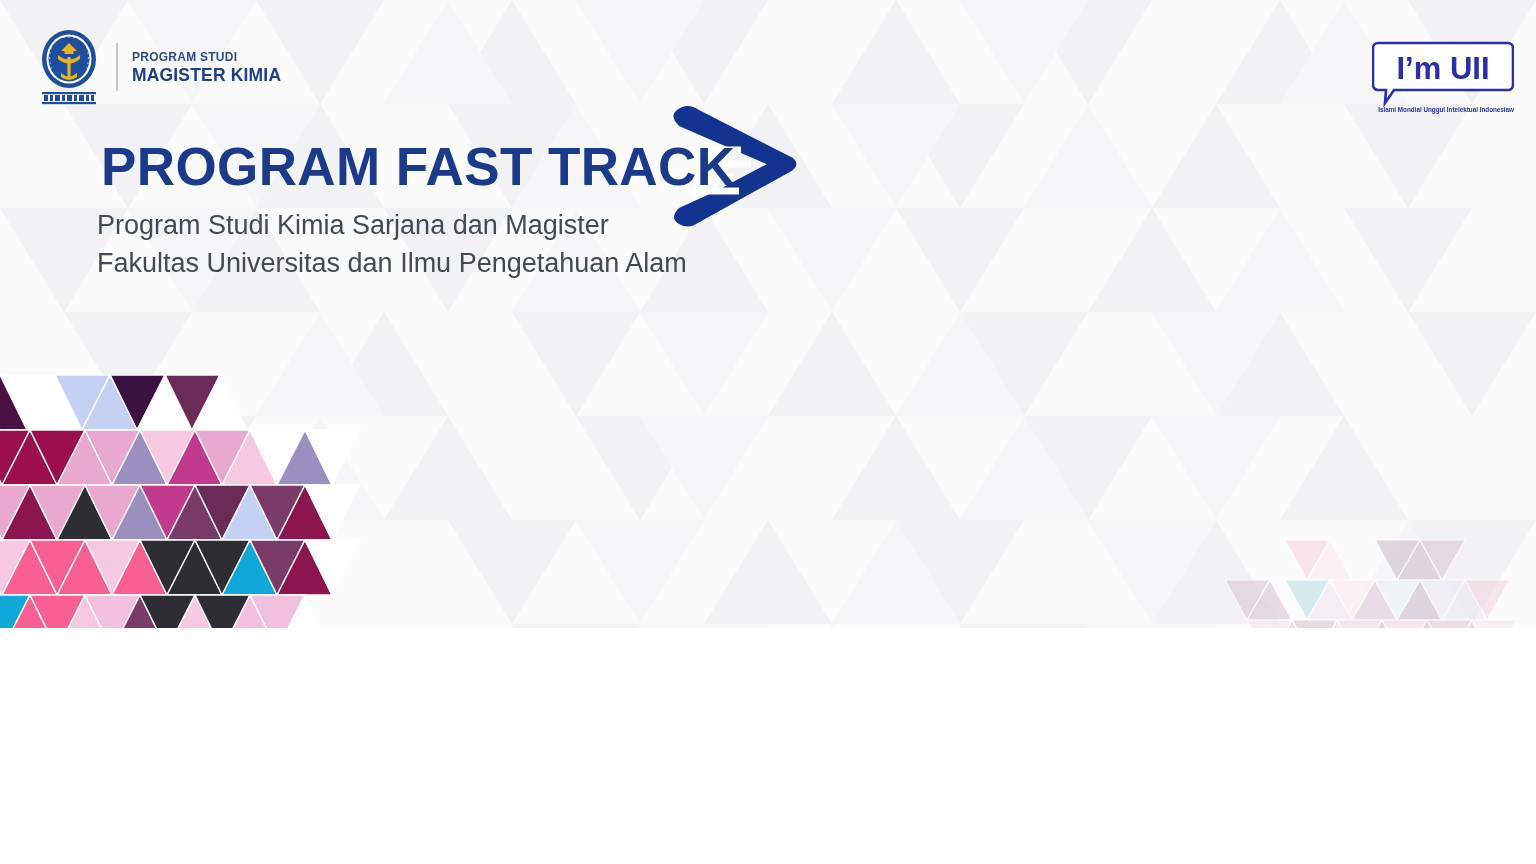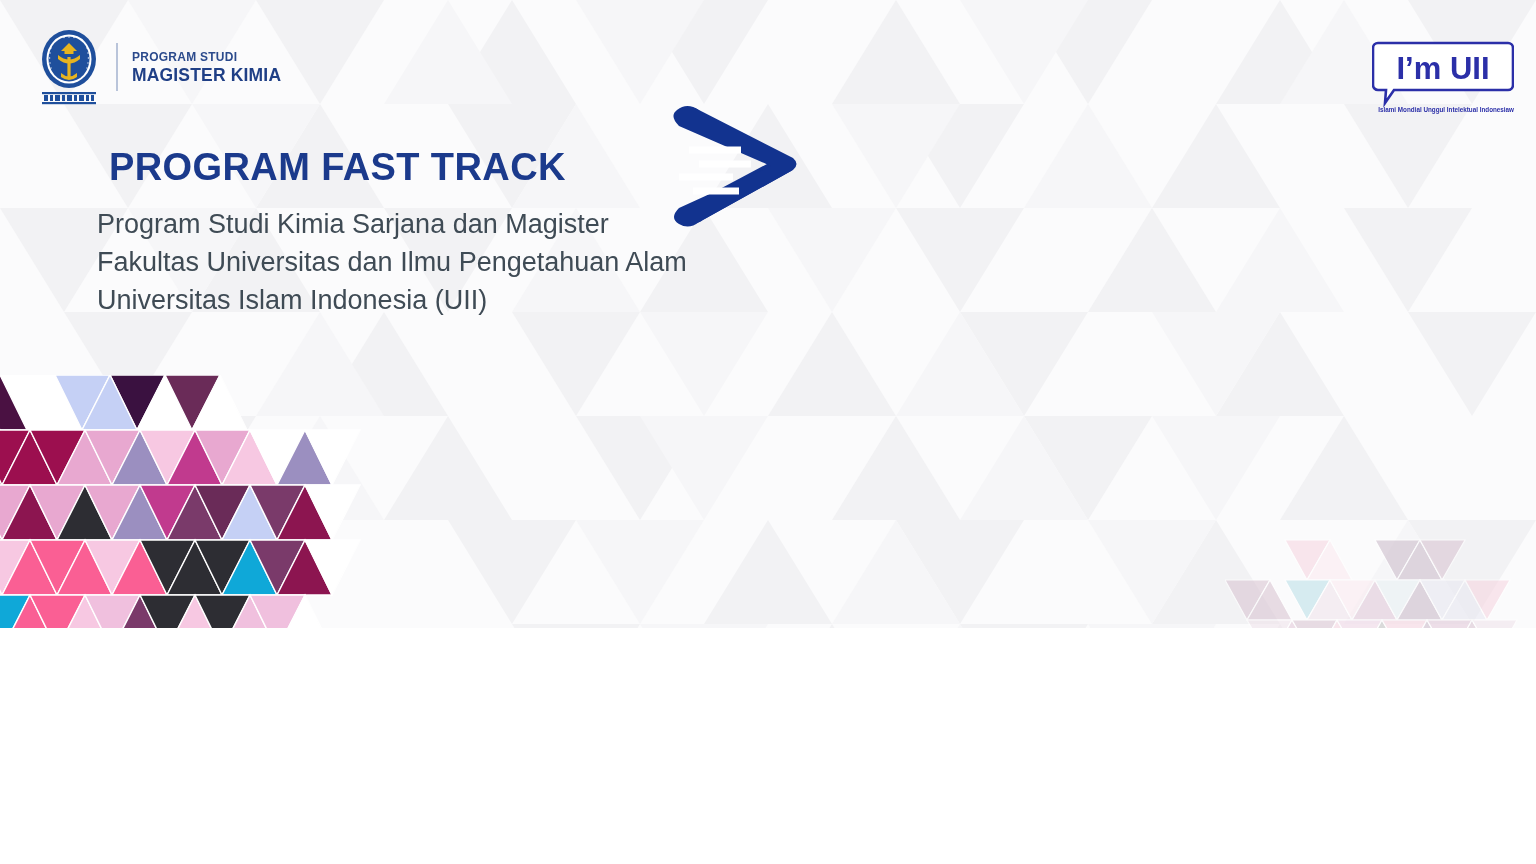--- a/index.html
+++ b/index.html
@@ -74,30 +74,30 @@
 
   
   #title-block {
     position: absolute;
     left: 97px;
     top: 136px;
     z-index: 4;
   }
   #main-title {
     font-family: "Liberation Sans", sans-serif;
-    font-size: 38px;
+    font-size: 53px;
     font-weight: 700;
     color: #1b3a8c;
     letter-spacing: 0.4px;
-    margin: 12px;
+    margin: 4px;
     line-height: 1.0;
     white-space: nowrap;
   }
   #subtitle-lines {
-    margin-top: 20px;
+    margin-top: 14px;
   }
   .subtitle-line {
     font-family: "Liberation Sans", sans-serif;
     font-size: 27px;
     font-weight: 400;
     color: #3f4b55;
     line-height: 1.40;
     white-space: nowrap;
   }
 
@@ -295,21 +295,20 @@
       <line x1="12" y1="73" x2="66" y2="73"></line>
       <line x1="26" y1="87" x2="72" y2="87"></line>
     </g>
   </svg>
 
   <div id="title-block">
     <h1 id="main-title">PROGRAM FAST TRACK</h1>
     <div id="subtitle-lines">
       <div class="subtitle-line">Program Studi Kimia Sarjana dan Magister</div>
       <div class="subtitle-line">Fakultas Universitas dan Ilmu Pengetahuan Alam</div>
-      <div class="subtitle-line">Universitas Islam Indonesia (UII)</div>
     </div>
   </div>
 
   <svg id="mosaic-left" viewBox="0 0 530 440">
     <g stroke="#ffffff" stroke-width="1.4">
 
       <polygon points="80,0 135,0 107,55" fill="#ffffff"></polygon>
       <polygon points="80,0 107,55 52,55" fill="#4a1142"></polygon>
       <polygon points="52,55 107,55 80,0" fill="#4a1142"></polygon>
       <polygon points="107,55 162,55 135,0" fill="#ffffff"></polygon>

